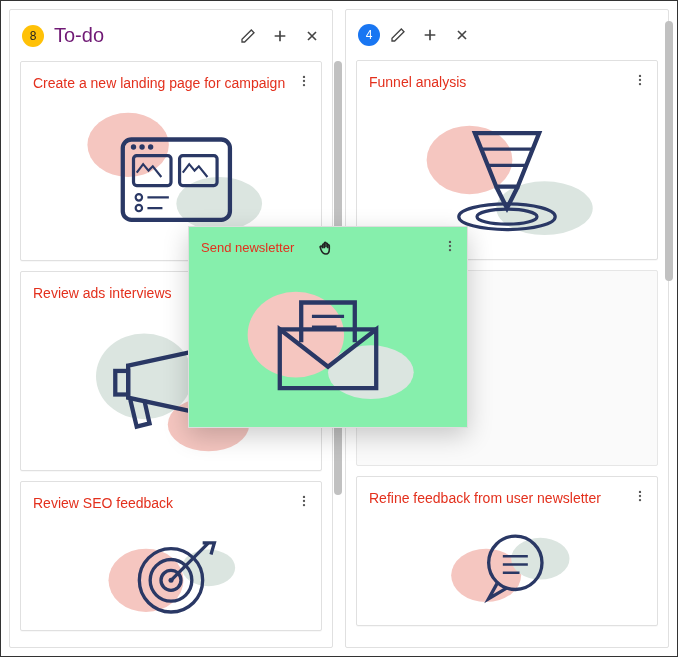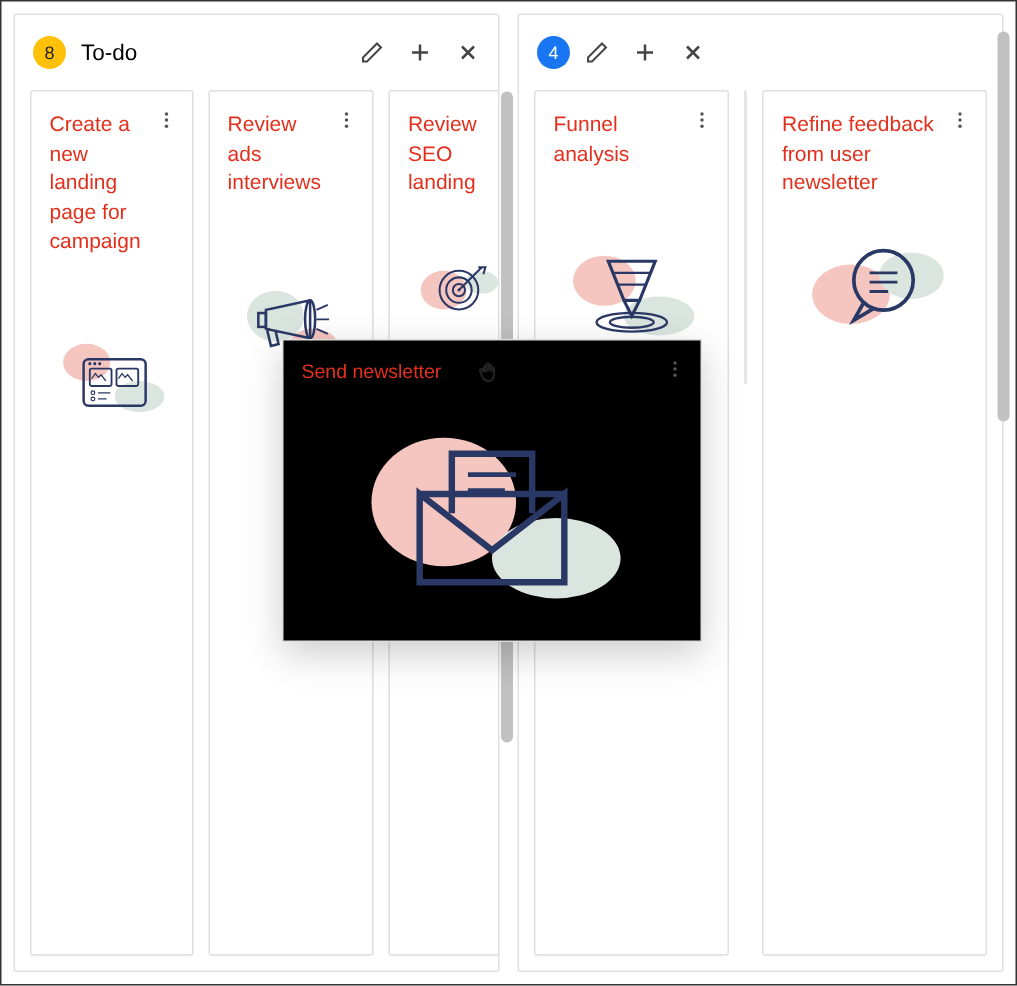--- a/index.html
+++ b/index.html
@@ -40,42 +40,42 @@
       display: flex;
       align-items: center;
       justify-content: center;
       font-size: 12px;
       font-weight: 500;
       color: #222;
     }
     .badge.yellow { background: #ffc107; }
     .badge.blue { background: #1976f2; color: #fff; }
     .col-title {
-      font-size: 15px;
-      color: #000000;
+      font-size: 20px;
+      color: #701a75;
       flex: 1;
     }
     .col-actions {
       display: flex;
       gap: 16px;
       align-items: center;
     }
     .icon-btn {
       cursor: pointer;
       display: flex;
       align-items: center;
       justify-content: center;
       color: #444;
     }
     .cards {
       flex: 1;
       padding: 0 10px 10px 10px;
       overflow-y: auto;
       display: flex;
-      flex-direction: row;
+      flex-direction: column;
       gap: 10px;
     }
     .card {
       border: 1px solid #e0e0e0;
       border-radius: 2px;
       background: #fff;
       padding: 12px 12px 8px 12px;
       position: relative;
       min-height: 200px;
       box-shadow: 0 1px 1px rgba(0,0,0,0.03);
@@ -99,21 +99,21 @@
       justify-content: center;
       height: 150px;
       margin-top: 8px;
     }
     .dragged-card {
       position: absolute;
       left: 187px;
       top: 225px;
       width: 280px;
       border: 1px solid #ddd;
-      background: #000000;
+      background: #86efac;
       padding: 12px;
       box-shadow: 0 8px 24px rgba(0,0,0,0.2);
       min-height: 195px;
       z-index: 100;
     }
     .dragged-card .card-title { font-size: 13px; }
     .drag-cursor {
       position: absolute;
       left: 315px;
       top: 238px;
@@ -212,21 +212,21 @@
             <path d="M60 50 L130 35 L130 95 L60 80 Z" fill="none" stroke="#2a3865" stroke-width="4"></path>
             <rect x="48" y="55" width="12" height="22" fill="none" stroke="#2a3865" stroke-width="4"></rect>
             <path d="M62 82 l6 25 12 -3 -5 -22" fill="none" stroke="#2a3865" stroke-width="4"></path>
             <path d="M140 50 l18 -8 M140 65 l20 0 M140 80 l18 8" stroke="#2a3865" stroke-width="3" fill="none"></path>
             <ellipse cx="130" cy="65" rx="8" ry="30" fill="none" stroke="#2a3865" stroke-width="4"></ellipse>
           </svg>
         </div>
       </div>
 
       <div class="card" style="min-height:140px">
-        <div class="card-title">Review SEO landing</div>
+        <div class="card-title">Review SEO feedback</div>
         <div class="card-menu">
           <svg width="14" height="14" viewBox="0 0 24 24" fill="currentColor">
               <circle cx="12" cy="5" r="2"></circle>
               <circle cx="12" cy="12" r="2"></circle>
               <circle cx="12" cy="19" r="2"></circle>
             </svg>
         </div>
         <div class="card-illus" style="height:100px">
           <svg class="illus-blob" viewBox="0 0 200 120">
             <ellipse cx="70" cy="70" rx="45" ry="38" fill="#f5c6c0"></ellipse>

